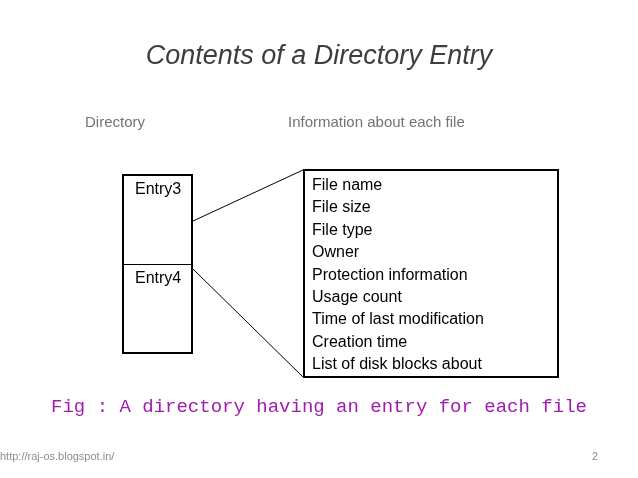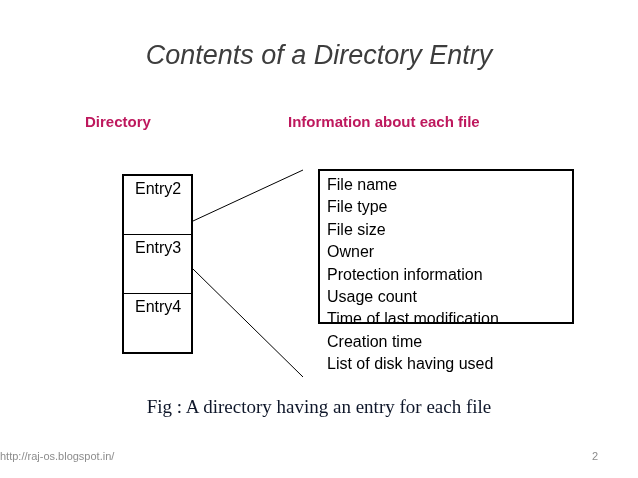--- a/index.html
+++ b/index.html
@@ -25,22 +25,22 @@
     font-size: 27px;
     font-weight: 400;
     color: #3d3d3d;
     letter-spacing: 0px;
     font-style: italic;
   }
   .col-label {
     position: absolute;
     top: 113px;
     font-size: 15px;
-    font-weight: 700;
-    color: #be185d;
+    font-weight: 400;
+    color: #737373;
     white-space: nowrap;
     text-align: center;
   }
   .directory-label { left: 85px; }
   .info-label { left: 288px; }
 
   .connectors {
     position: absolute;
     top: 0;
     left: 0;
@@ -67,45 +67,45 @@
     padding: 4px 0 0 11px;
     font-size: 16px;
     color: #000000;
     box-sizing: border-box;
     white-space: nowrap;
   }
   .dir-cell:last-child { border-bottom: none; }
 
   .info-box {
     position: absolute;
-    left: 318px;
+    left: 303px;
     top: 169px;
     width: 256px;
-    height: 155px;
+    height: 209px;
     border: 2px solid #000000;
     box-sizing: border-box;
     padding: 3px 0 13px 7px;
     background: #ffffff;
   }
   .info-item {
     font-size: 16px;
     line-height: 22.4px;
     color: #000000;
     white-space: nowrap;
   }
 
   .caption {
     position: absolute;
     top: 396px;
     left: 0;
     width: 100%;
     text-align: center;
-    font-family: Liberation Serif, serif;
+    font-family: Liberation Mono, monospace;
     font-size: 19px;
-    color: #0f172a;
+    color: #a21caf;
   }
   .footer-url {
     position: absolute;
     top: 450px;
     left: 0;
     width: 100%;
     text-align: left;
     font-size: 11px;
     color: #8c8c8c;
   }
@@ -126,35 +126,34 @@
 
   <div class="col-label directory-label">Directory</div>
   <div class="col-label info-label">Information about each file</div>
 
   <svg class="connectors" viewBox="0 0 638 478" xmlns="http://www.w3.org/2000/svg">
     <line x1="193" y1="221" x2="303" y2="170" stroke="#000000" stroke-width="1"></line>
     <line x1="193" y1="269" x2="303" y2="377" stroke="#000000" stroke-width="1"></line>
   </svg>
 
   <div class="dir-box">
-    <div class="dir-cell">Entry2</div>
     <div class="dir-cell">Entry3</div>
     <div class="dir-cell">Entry4</div>
   </div>
 
   <div class="info-box">
     <div class="info-item">File name</div>
+    <div class="info-item">File size</div>
     <div class="info-item">File type</div>
-    <div class="info-item">File size</div>
     <div class="info-item">Owner</div>
     <div class="info-item">Protection information</div>
     <div class="info-item">Usage count</div>
     <div class="info-item">Time of last modification</div>
     <div class="info-item">Creation time</div>
-    <div class="info-item">List of disk having used</div>
+    <div class="info-item">List of disk blocks about</div>
   </div>
 
   <div class="caption">Fig : A directory having an entry for each file</div>
 
   <div class="footer-url">http://raj-os.blogspot.in/</div>
   <div class="page-number">2</div>
 
 </div>
 
 </body></html>

